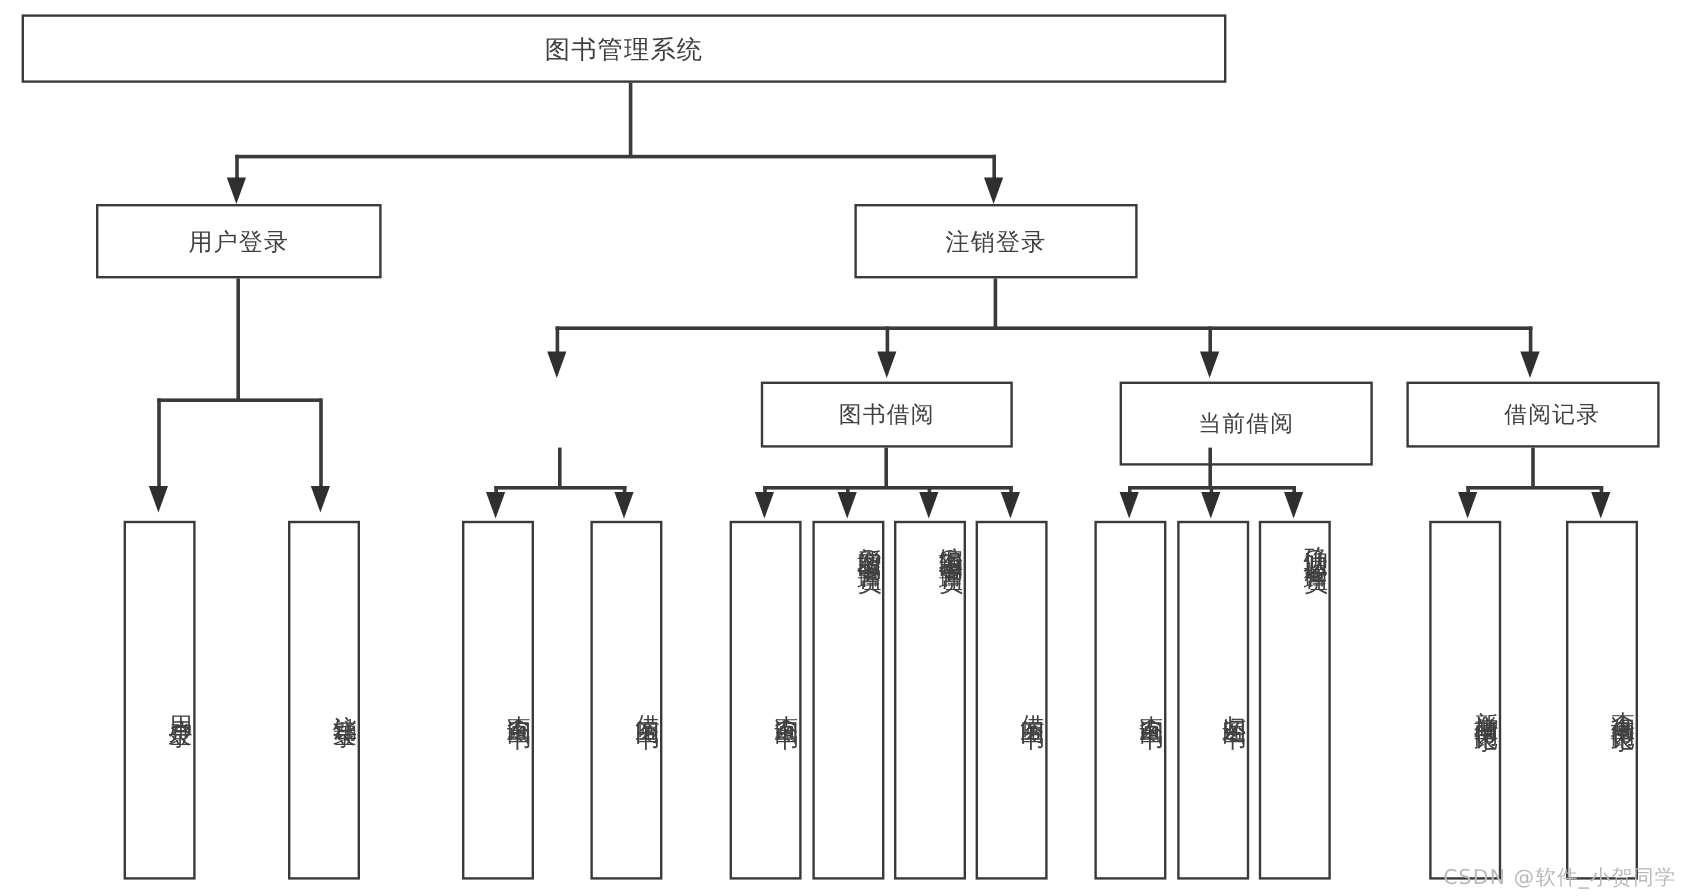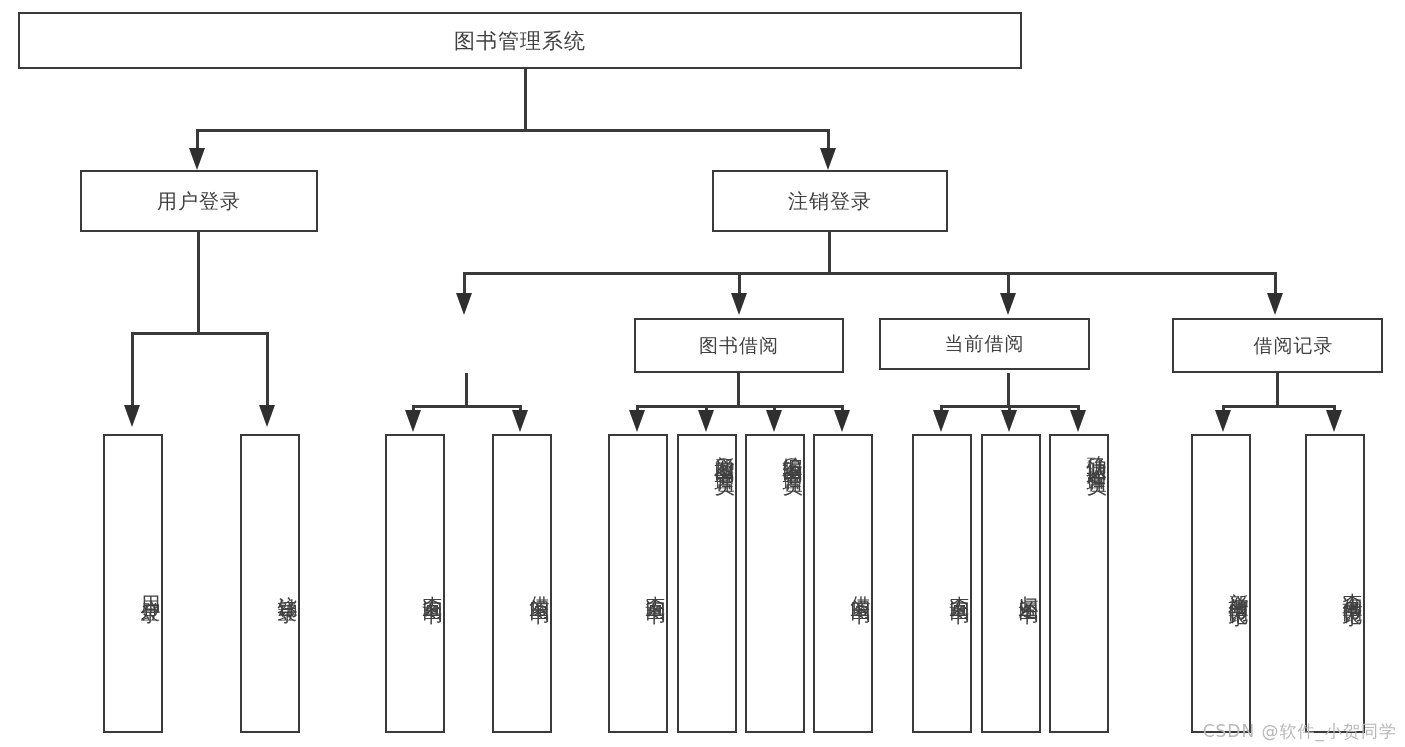--- a/index.html
+++ b/index.html
@@ -121,21 +121,21 @@
 
   <div class="vline" style="left:1007px;top:272px;width:3px;height:25px;"></div>
   <div class="arrow" style="left:1000px;top:293px;"></div>
 
   <div class="vline" style="left:1274px;top:272px;width:3px;height:25px;"></div>
   <div class="arrow" style="left:1267px;top:293px;"></div>
 
   <div class="node lvl3" style="left:634px;top:318px;width:210px;height:55px;">
     <span>图书借阅</span>
   </div>
-  <div class="node lvl3" style="left:879px;top:318px;width:211px;height:52px;">
+  <div class="node lvl3" style="left:933px;top:318px;width:211px;height:70px;">
     <span>当前借阅</span>
   </div>
   <div class="node lvl3" style="left:1172px;top:318px;width:211px;height:55px;padding-left:32px;">
     <span>借阅记录</span>
   </div>
 
   <div class="vline" style="left:465px;top:373px;width:3px;height:34px;"></div>
   <div class="hline" style="left:412px;top:405px;width:110px;height:3px;"></div>
   <div class="vline" style="left:412px;top:405px;width:3px;height:10px;"></div>
   <div class="arrow" style="left:405px;top:410px;"></div>

